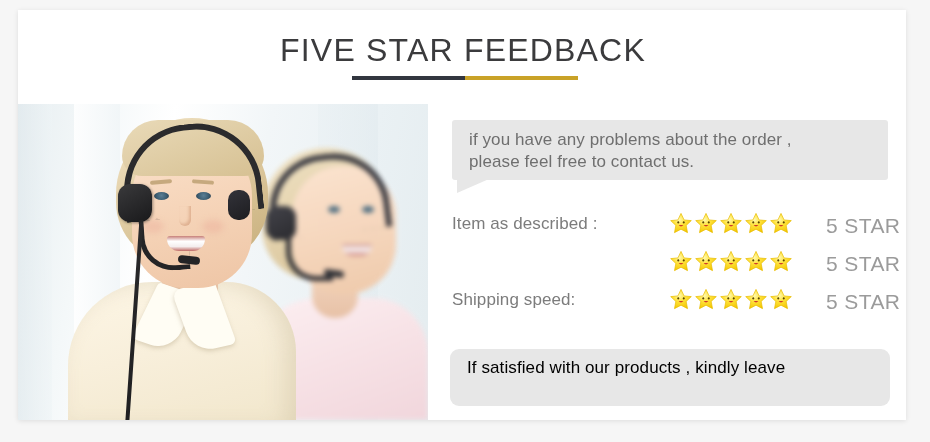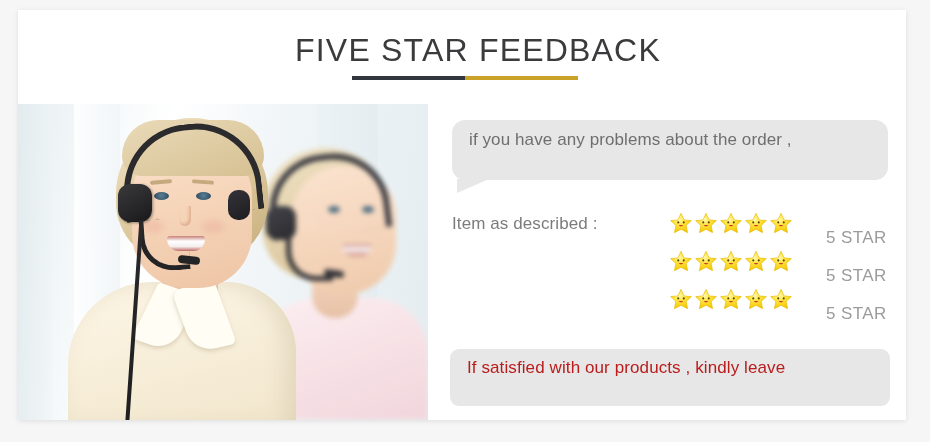--- a/index.html
+++ b/index.html
@@ -29,21 +29,21 @@
   
   .header {
     position: absolute;
     left: 0;
     top: 0;
     width: 888px;
     height: 94px;
   }
   .title {
     position: absolute;
-    left: 16px;
+    left: 1px;
     top: 22px;
     width: 888px;
     text-align: center;
     font-size: 32px;
     font-weight: 400;
     letter-spacing: 1.2px;
     color: #3b3b3d;
     white-space: nowrap;
   }
   .rule {
@@ -259,21 +259,21 @@
   }
 
   
   .bubble {
     position: absolute;
     left: 24px;
     top: 16px;
     width: 436px;
     height: 60px;
     background: #e7e7e7;
-    border-radius: 13px;
+    border-radius: 3px;
     box-sizing: border-box;
     padding: 9px 0 0 17px;
   }
   .bubble-line {
     color: #6f6f6f;
     font-size: 17px;
     line-height: 22px;
     letter-spacing: .1px;
     white-space: nowrap;
   }
@@ -320,41 +320,41 @@
     height: 22px;
   }
   .star:nth-child(1) { left: 0px; }
   .star:nth-child(2) { left: 25px; }
   .star:nth-child(3) { left: 50px; }
   .star:nth-child(4) { left: 75px; }
   .star:nth-child(5) { left: 100px; }
   .rating-value {
     position: absolute;
     left: 374px;
-    top: 20px;
-    font-size: 17px;
+    top: 6px;
+    font-size: 21px;
     color: #9b9b9b;
     letter-spacing: .4px;
     white-space: nowrap;
   }
 
   
   .note {
     position: absolute;
     left: 22px;
     top: 245px;
     width: 440px;
     height: 57px;
     background: #e7e7e7;
     border-radius: 9px;
     box-sizing: border-box;
     padding: 8px 0 0 17px;
   }
   .note-line {
-    color: #b91c1c;
+    color: #000000;
     font-size: 17px;
     line-height: 22px;
     letter-spacing: .1px;
     white-space: nowrap;
   }
 </style>
 </head>
 <body>
 
 <div class="card">
@@ -408,20 +408,21 @@
         <div class="wA-mictip"></div>
         <div class="wA-cord"></div>
       </div>
     </div>
   </div>
 
   <div class="right">
 
     <div class="bubble">
       <div class="bubble-line">if you have any problems about the order ,</div>
+      <div class="bubble-line">please feel free to contact us.</div>
       <div class="bubble-tail"></div>
     </div>
 
     <div class="ratings">
 
       <div class="rating-row">
         <div class="rating-label">Item as described :</div>
         <div class="stars">
           <svg class="star" viewBox="0 0 64 64">
               <defs>
@@ -494,20 +495,21 @@
               <path d="M32 4 L41 23 L62 25 L47 39 L51 60 L32 50 L13 60 L17 39 L2 25 L23 23 Z" fill="url(#sg)" stroke="#e8bc00" stroke-width="2" stroke-linejoin="round"></path>
               <ellipse cx="24" cy="30" rx="2.6" ry="3.4" fill="#5a4600"></ellipse>
               <ellipse cx="40" cy="30" rx="2.6" ry="3.4" fill="#5a4600"></ellipse>
               <path d="M25 38 Q32 46 39 38 Z" fill="#cf3a2a"></path>
             </svg>
         </div>
         <div class="rating-value">5 STAR</div>
       </div>
 
       <div class="rating-row">
+        <div class="rating-label">Shipping speed:</div>
         <div class="stars">
           <svg class="star" viewBox="0 0 64 64">
               <path d="M32 4 L41 23 L62 25 L47 39 L51 60 L32 50 L13 60 L17 39 L2 25 L23 23 Z" fill="url(#sg)" stroke="#e8bc00" stroke-width="2" stroke-linejoin="round"></path>
               <ellipse cx="24" cy="30" rx="2.6" ry="3.4" fill="#5a4600"></ellipse>
               <ellipse cx="40" cy="30" rx="2.6" ry="3.4" fill="#5a4600"></ellipse>
               <path d="M25 38 Q32 46 39 38 Z" fill="#cf3a2a"></path>
             </svg>
           <svg class="star" viewBox="0 0 64 64">
               <path d="M32 4 L41 23 L62 25 L47 39 L51 60 L32 50 L13 60 L17 39 L2 25 L23 23 Z" fill="url(#sg)" stroke="#e8bc00" stroke-width="2" stroke-linejoin="round"></path>
               <ellipse cx="24" cy="30" rx="2.6" ry="3.4" fill="#5a4600"></ellipse>

